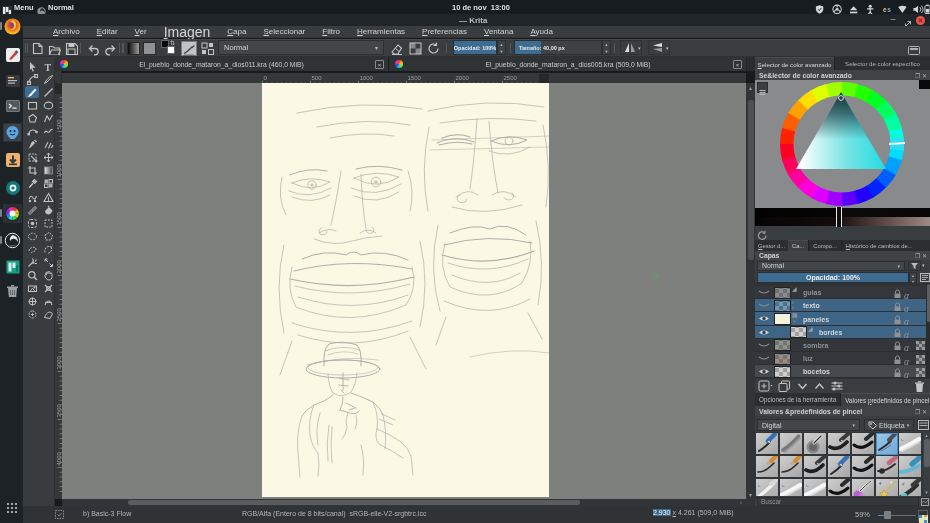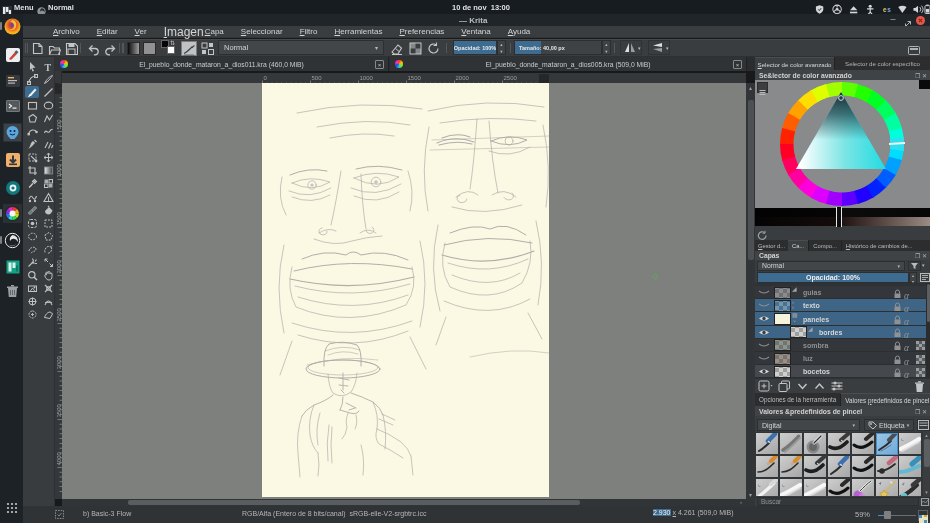--- a/index.html
+++ b/index.html
@@ -170,21 +170,21 @@
       </svg></div>
 <div class="abs" style="left:916px;top:15.5px;width:9px;height:9px;border-radius:50%;background:#e8564a;display:flex;align-items:center;justify-content:center;">
       <svg width="9" height="9" style="display:block;">
         <path d="M2.8 2.8 L6.2 6.2 M6.2 2.8 L2.8 6.2" stroke="#80241c" stroke-width="1.1"></path>
       </svg>
     </div>
 <div class="abs" style="left:23px;top:26px;width:907px;height:12px;background:#3a3d3f;border-bottom:1px solid #333537;display:flex;align-items:center;padding-left:7px;">
       <span style="color:#d2d4d5;font-size:8px;margin-right:17px;margin-left:23px;"><u style="text-decoration-thickness:0.5px;">A</u>rchivo</span>
       <span style="color:#d2d4d5;font-size:8px;margin-right:17px;"><u style="text-decoration-thickness:0.5px;">E</u>ditar</span>
       <span style="color:#d2d4d5;font-size:8px;margin-right:17px;"><u style="text-decoration-thickness:0.5px;">V</u>er</span>
-      <span style="color:#d2d4d5;font-size:12px;margin-right:1px;"><u style="text-decoration-thickness:0.5px;">I</u>magen</span>
+      <span style="color:#d2d4d5;font-size:14px;margin-right:17px;"><u style="text-decoration-thickness:0.5px;">I</u>magen</span>
       <span style="color:#d2d4d5;font-size:8px;margin-right:17px;"><u style="text-decoration-thickness:0.5px;">C</u>apa</span>
       <span style="color:#d2d4d5;font-size:8px;margin-right:17px;"><u style="text-decoration-thickness:0.5px;">S</u>eleccionar</span>
       <span style="color:#d2d4d5;font-size:8px;margin-right:17px;"><u style="text-decoration-thickness:0.5px;">F</u>iltro</span>
       <span style="color:#d2d4d5;font-size:8px;margin-right:17px;"><u style="text-decoration-thickness:0.5px;">H</u>erramientas</span>
       <span style="color:#d2d4d5;font-size:8px;margin-right:17px;"><u style="text-decoration-thickness:0.5px;">P</u>referencias</span>
       <span style="color:#d2d4d5;font-size:8px;margin-right:17px;"><u style="text-decoration-thickness:0.5px;">V</u>entana</span>
       <span style="color:#d2d4d5;font-size:8px;margin-right:17px;"><u style="text-decoration-thickness:0.5px;">A</u>yuda</span>
     </div>
 
 <div class="abs" style="left:23px;top:39px;width:907px;height:18px;background:#3a3d3f;border-top:1px solid #47494b;border-bottom:1px solid #2e3032;"></div>

